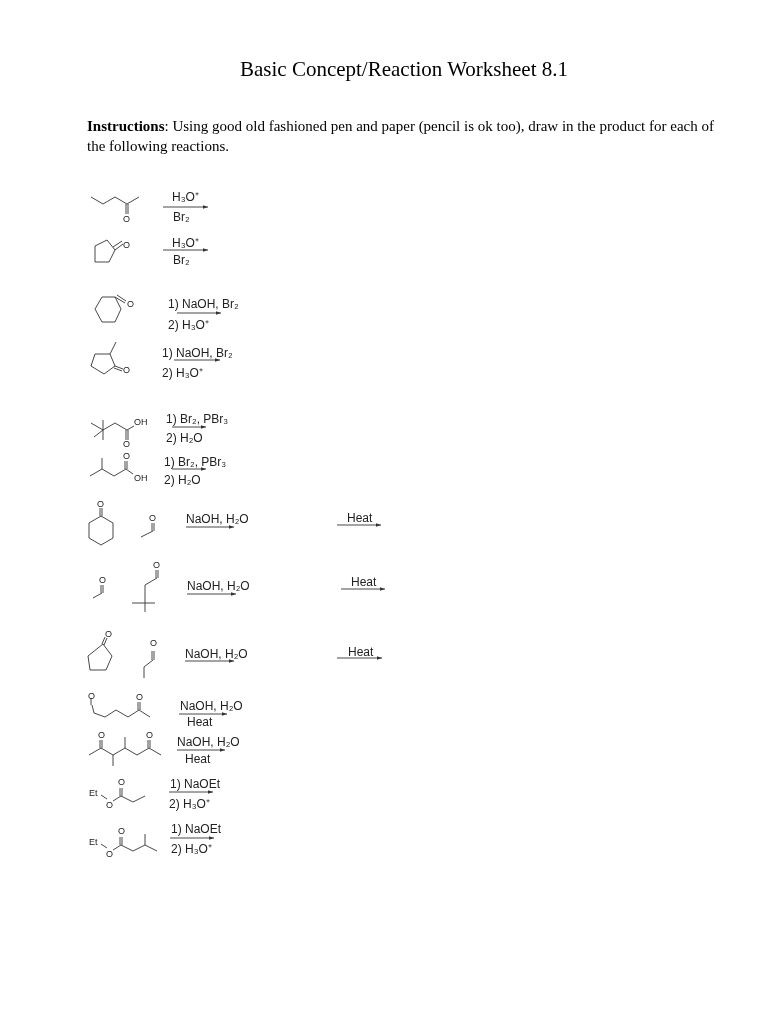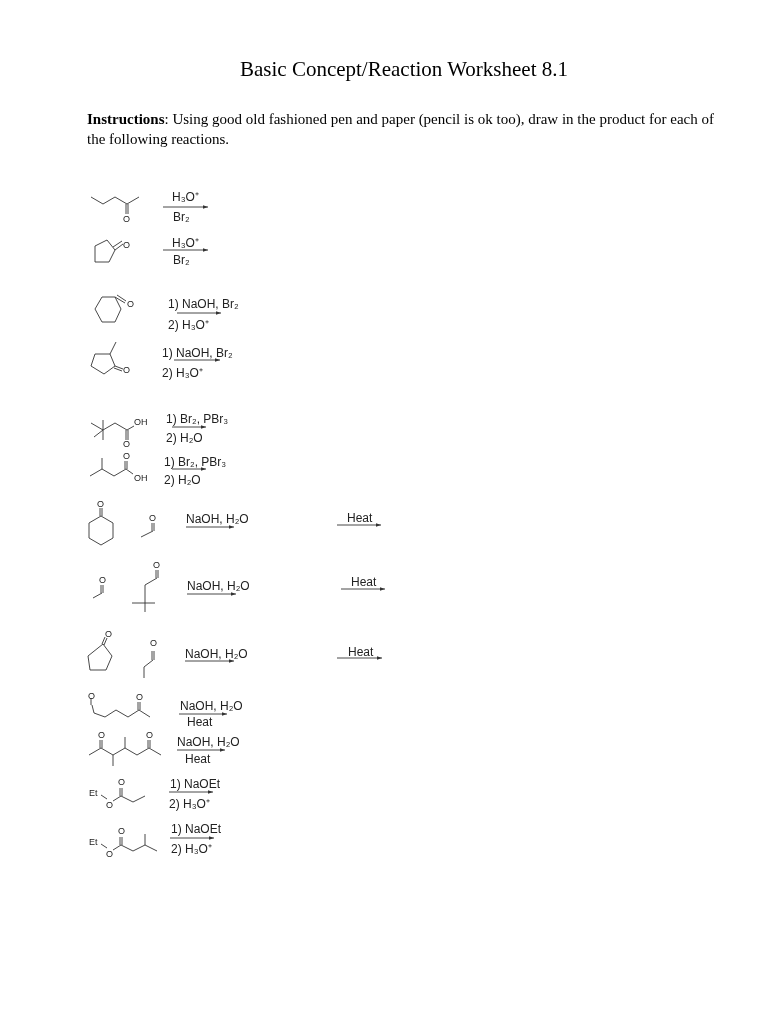--- a/index.html
+++ b/index.html
@@ -1,18 +1,18 @@
 <!DOCTYPE html>
 <html><head>
 <meta charset="utf-8">
 <style>
   html, body { margin:0; padding:0; background:#ffffff; }
   body { width:768px; height:1024px; position:relative; overflow:hidden; font-family:"Liberation Serif", serif; color:#000; }
   .title { position:absolute; left:0; width:768px; top:57px; text-align:center; font-size:21px;margin-left:20px; }
-  .instr { position:absolute; left:87px; top:109px; width:640px; font-size:15px; line-height:20px; }
+  .instr { position:absolute; left:87px; top:116px; width:640px; font-size:15px; line-height:20px; }
   .instr b { font-weight:bold; }
   svg.chem { position:absolute; left:0; top:0; width:768px; height:1024px; }
   svg text { font-family:"Liberation Sans", sans-serif; font-size:9px; fill:#222; }
   .bond { stroke:#333; stroke-width:0.9; fill:none; }
   .arrow { stroke:#333; stroke-width:0.9; }
   .cond { position:absolute; font-family:"Liberation Sans", sans-serif; font-size:12px; color:#222; white-space:nowrap; }
 </style>
 </head>
 <body>
 

